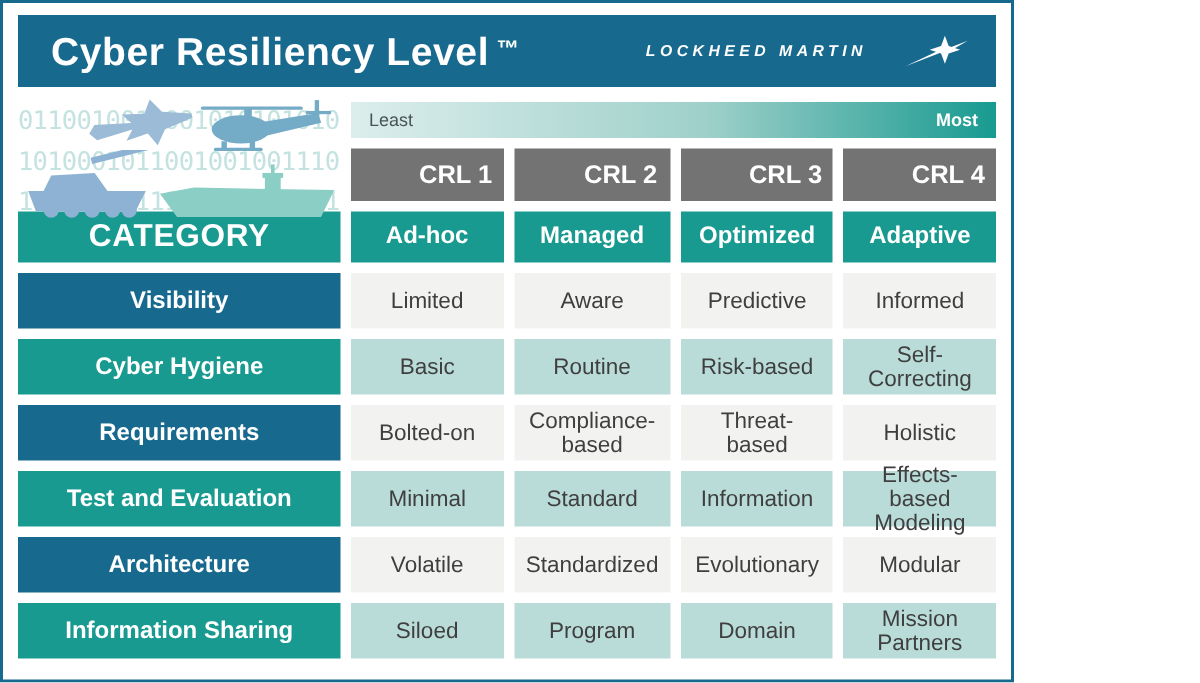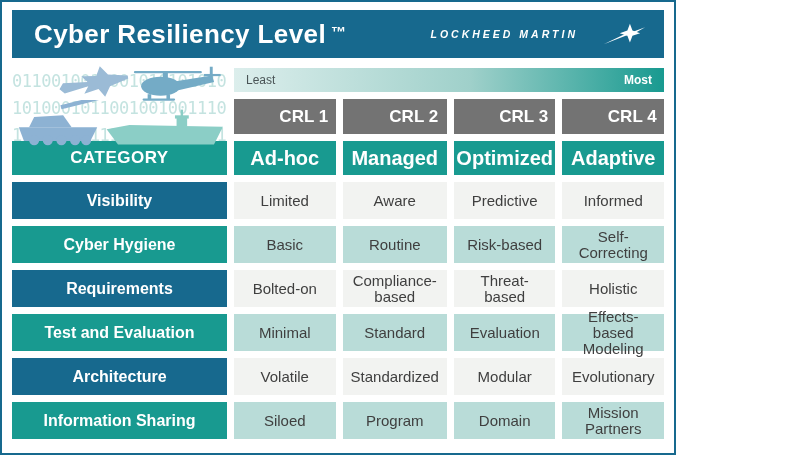--- a/index.html
+++ b/index.html
@@ -80,24 +80,24 @@
     font-size: 17px; font-weight: 700;
     display: flex; align-items: center; justify-content: center; padding-left: 38px;
   }
   .crl1 { grid-column: 2; grid-row: 2; }
   .crl2 { grid-column: 3; grid-row: 2; }
   .crl3 { grid-column: 4; grid-row: 2; }
   .crl4 { grid-column: 5; grid-row: 2; }
 
   .hdr-teal {
     background: #189a90; color: #ffffff;
-    font-weight: 700; font-size: 20px;
+    font-weight: 700; font-size: 16px;
     display: flex; align-items: center; justify-content: center;
   }
-  .cat-label { font-size: 17px; letter-spacing: 0.5px; }
+  .cat-label { font-size: 21px; letter-spacing: 0.5px; }
 
   .rlabel {
     color: #ffffff; font-weight: 700; font-size: 16px;
     display: flex; align-items: center; justify-content: center;
   }
   .rlabel.dark { background: #17698e; }
   .rlabel.teal { background: #189a90; }
 
   .cell {
     color: #3f3f3f; font-size: 15px; font-weight: 400;
@@ -206,28 +206,28 @@
 
     <div class="rlabel dark">Requirements</div>
     <div class="cell gray">Bolted-on</div>
     <div class="cell gray">Compliance-based</div>
     <div class="cell gray">Threat-based</div>
     <div class="cell gray">Holistic</div>
 
     <div class="rlabel teal">Test and Evaluation</div>
     <div class="cell lteal">Minimal</div>
     <div class="cell lteal">Standard</div>
-    <div class="cell lteal">Evaluation</div>
+    <div class="cell lteal">Information</div>
     <div class="cell lteal">Effects-based Modeling</div>
 
     <div class="rlabel dark">Architecture</div>
     <div class="cell gray">Volatile</div>
     <div class="cell gray">Standardized</div>
+    <div class="cell gray">Evolutionary</div>
     <div class="cell gray">Modular</div>
-    <div class="cell gray">Evolutionary</div>
 
     <div class="rlabel teal">Information Sharing</div>
     <div class="cell lteal">Siloed</div>
     <div class="cell lteal">Program</div>
     <div class="cell lteal">Domain</div>
     <div class="cell lteal">Mission Partners</div>
 
   </div>
 </div>
 

